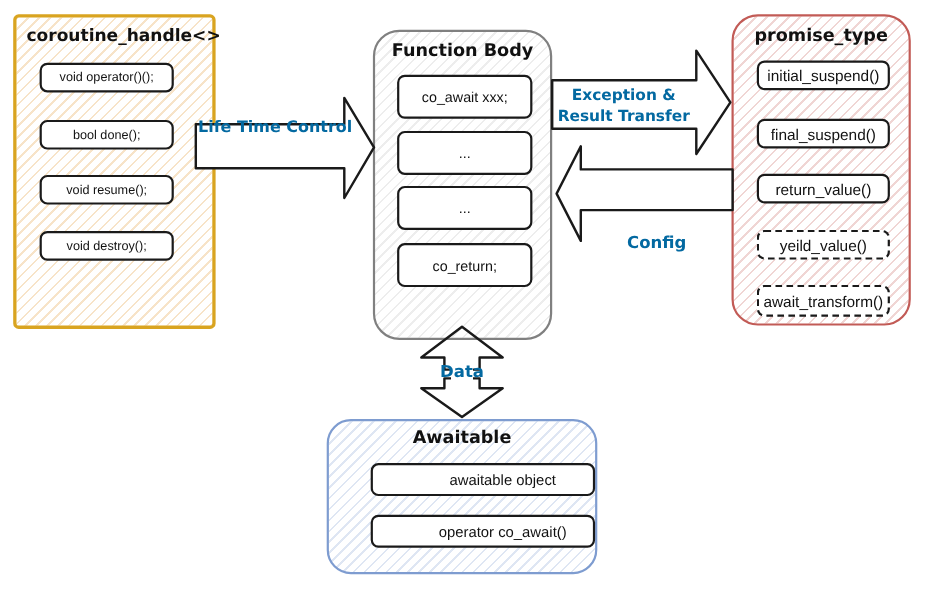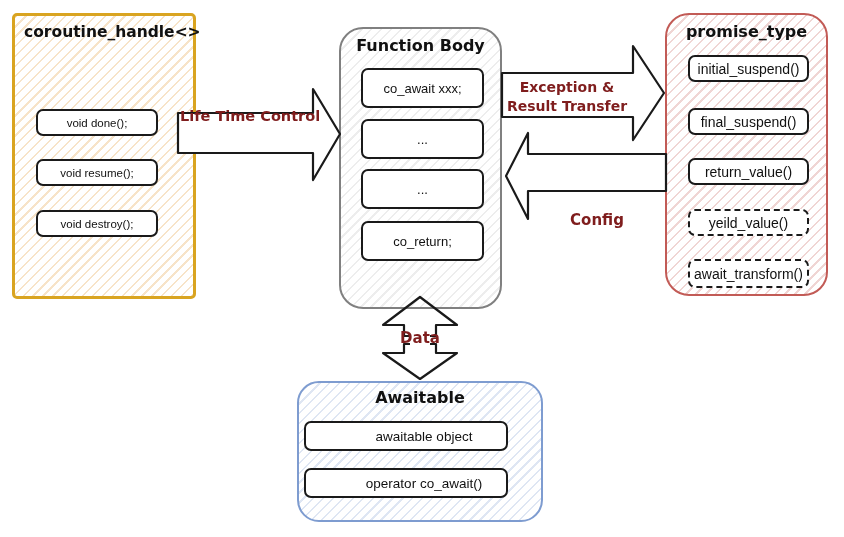--- a/index.html
+++ b/index.html
@@ -87,51 +87,52 @@
   
   .p-awaitable {
     left: 297px; top: 381px; width: 246px; height: 141px;
     border: 2.5px solid #7E9CD0;
     border-radius: 22px;
     background-image: repeating-linear-gradient(135deg,
       rgba(126,156,208,0.25) 0px, rgba(126,156,208,0.25) 1.6px,
       transparent 1.6px, transparent 7px);
   }
   .p-awaitable .panel-title { top: 5px; font-size: 16px; }
-  .p-awaitable .mbox { left: 5px; width: 204px; height: 30px; font-size: 13.5px; padding-left: 36px; }
+  .p-awaitable .mbox { left: 38px; width: 204px; height: 30px; font-size: 13.5px; padding-left: 36px; }
 
   .arrow-svg {
     position: absolute;
     left: 0; top: 0;
     width: 844px;
     height: 537px;
     pointer-events: none;
   }
   .arrow-label {
     position: absolute;
     font-family: "DejaVu Sans", sans-serif;
     font-weight: bold;
-    color: #7f1d1d;
+    color: #0369a1;
     text-align: center;
     line-height: 1.2;
     white-space: nowrap;
   }
   .lbl-life      { left: 180px; top: 108px; width: 136px; font-size: 14.5px; }
   .lbl-exception { left: 504px; top: 78px;  width: 126px; font-size: 14px; line-height: 1.35; }
   .lbl-config    { left: 531px; top: 163px; width: 132px; font-size: 15px; margin-top: 48px; }
   .lbl-data      { left: 386px; top: 329px; width: 68px;  font-size: 15px; }
 </style>
 </head>
 <body>
 
 <div class="canvas">
 
   <div class="panel p-coroutine">
     <div class="panel-title">coroutine_handle&lt;&gt;</div>
-    <div class="mbox" style="top:93px">void done();</div>
+    <div class="mbox" style="top:41px">void operator()();</div>
+    <div class="mbox" style="top:93px">bool done();</div>
     <div class="mbox" style="top:143px">void resume();</div>
     <div class="mbox" style="top:194px">void destroy();</div>
   </div>
 
   <div class="panel p-function">
     <div class="panel-title centered">Function Body</div>
     <div class="mbox" style="top:39px">co_await xxx;</div>
     <div class="mbox" style="top:90px">...</div>
     <div class="mbox" style="top:140px">...</div>
     <div class="mbox" style="top:192px">co_return;</div>

